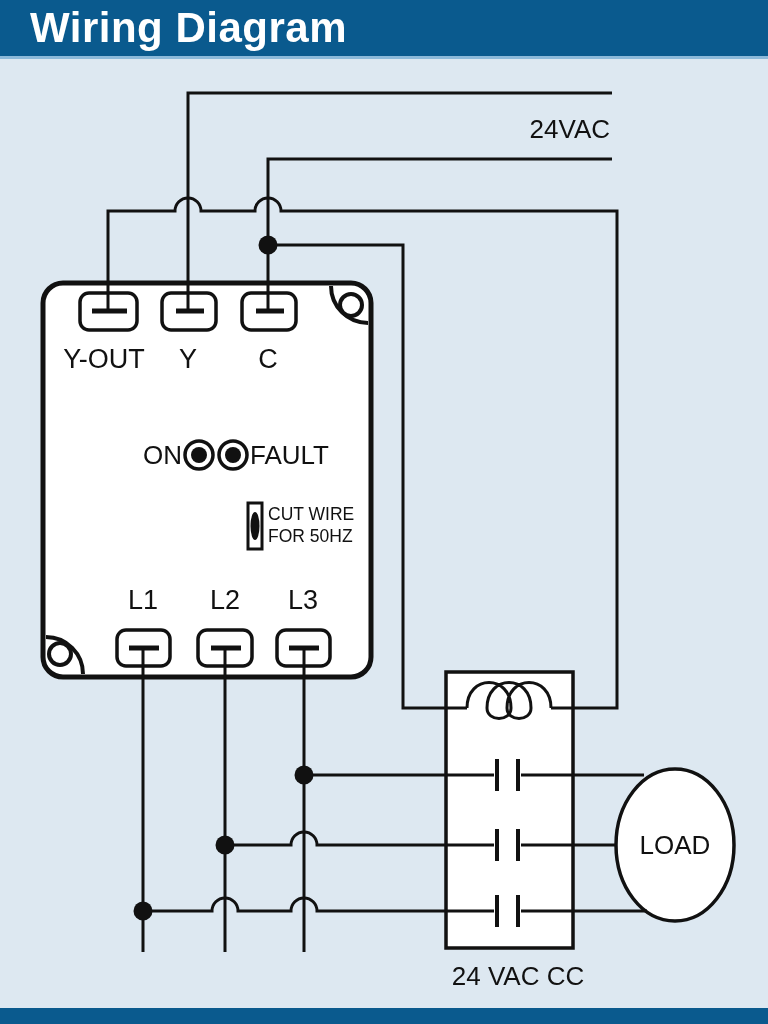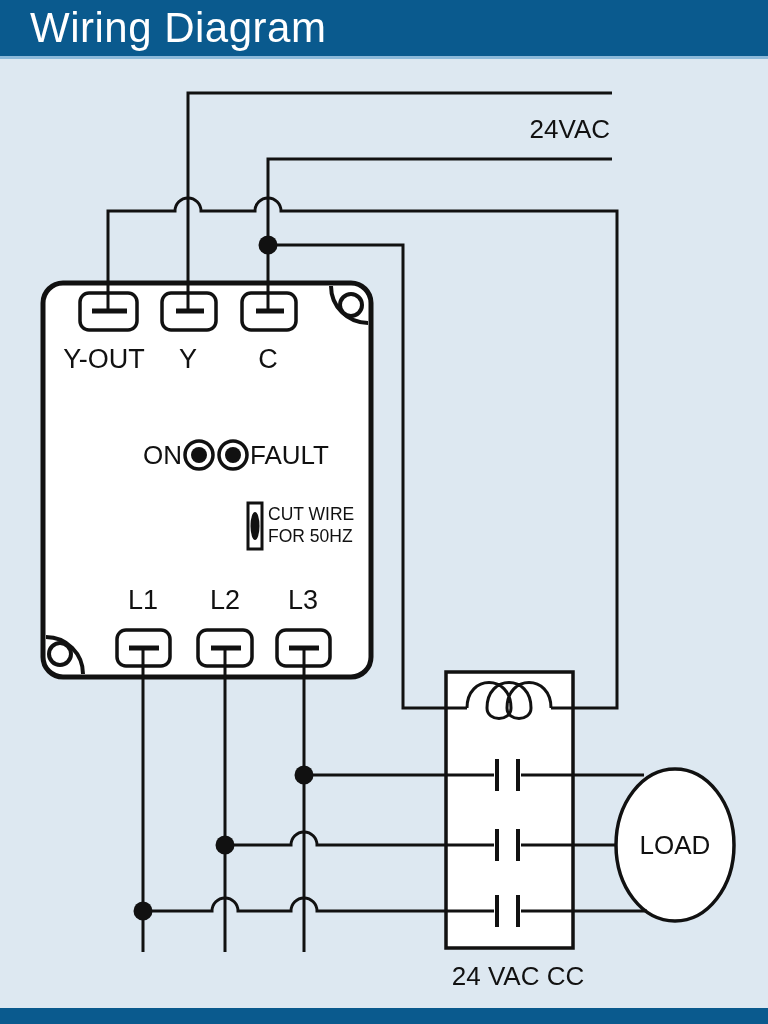--- a/index.html
+++ b/index.html
@@ -14,21 +14,21 @@
     position:absolute;top:0;left:0;width:768px;height:56px;
     background:#0a5a8e;
     border-bottom:3px solid #8cb9d9;
     box-sizing:content-box;
     display:flex;align-items:center;
   }
   .header h1{
     margin:0 0 0 30px;
     color:#ffffff;
     font-size:42px;
-    font-weight:400;
+    font-weight:700;
     letter-spacing:0.5px;
     line-height:1;
   }
   .footer{
     position:absolute;left:0;bottom:0;width:768px;height:16px;
     background:#0a5a8e;
   }
   svg.diagram{position:absolute;top:0;left:0;}
   text{fill:#111111;}
   .lbl{font-size:27px;}

